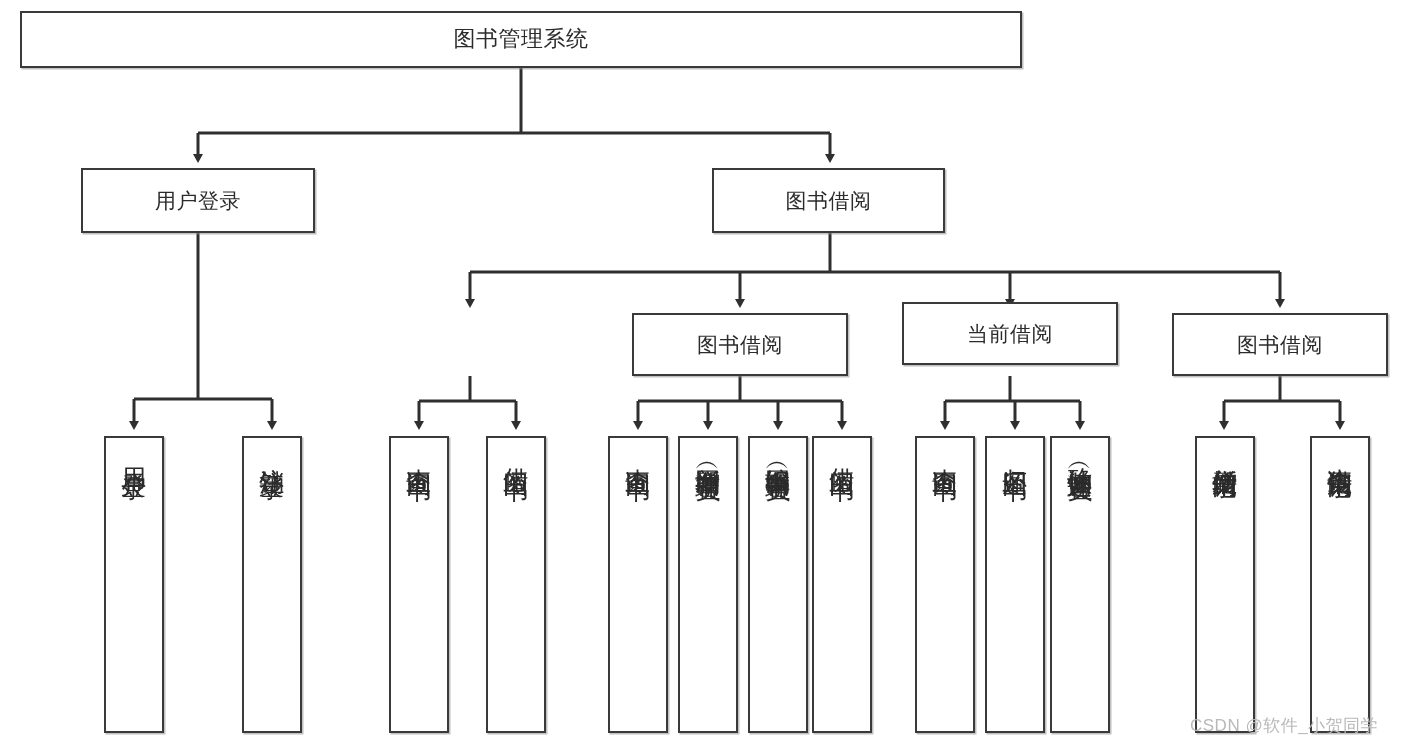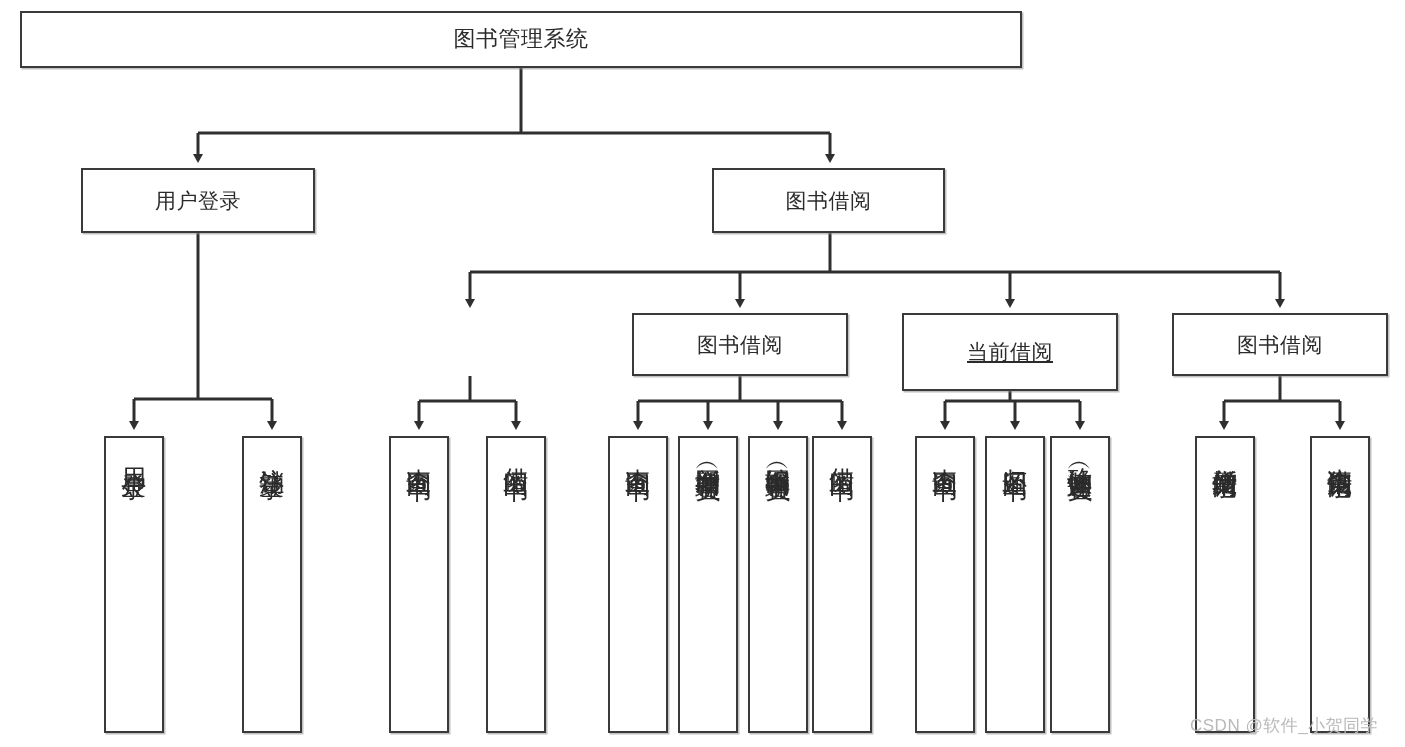--- a/index.html
+++ b/index.html
@@ -115,21 +115,21 @@
   <div class="node h" style="left:81px;top:168px;width:234px;height:65px;">
     <span class="lbl">用户登录</span>
   </div>
   <div class="node h" style="left:712px;top:168px;width:233px;height:65px;">
     <span class="lbl">图书借阅</span>
   </div>
 
   <div class="node h" style="left:632px;top:313px;width:216px;height:63px;">
     <span class="lbl">图书借阅</span>
   </div>
-  <div class="node h" style="left:902px;top:313px;width:216px;height:78px;text-decoration:underline;">
+  <div class="node h" style="left:902px;top:302px;width:216px;height:63px;">
     <span class="lbl">当前借阅</span>
   </div>
   <div class="node h" style="left:1172px;top:313px;width:216px;height:63px;">
     <span class="lbl">图书借阅</span>
   </div>
 
   <div class="node v short" style="left:104px;top:436px;width:60px;height:297px;">
     <span class="lbl">用户登录</span>
   </div>
   <div class="node v short" style="left:242px;top:436px;width:60px;height:297px;">

